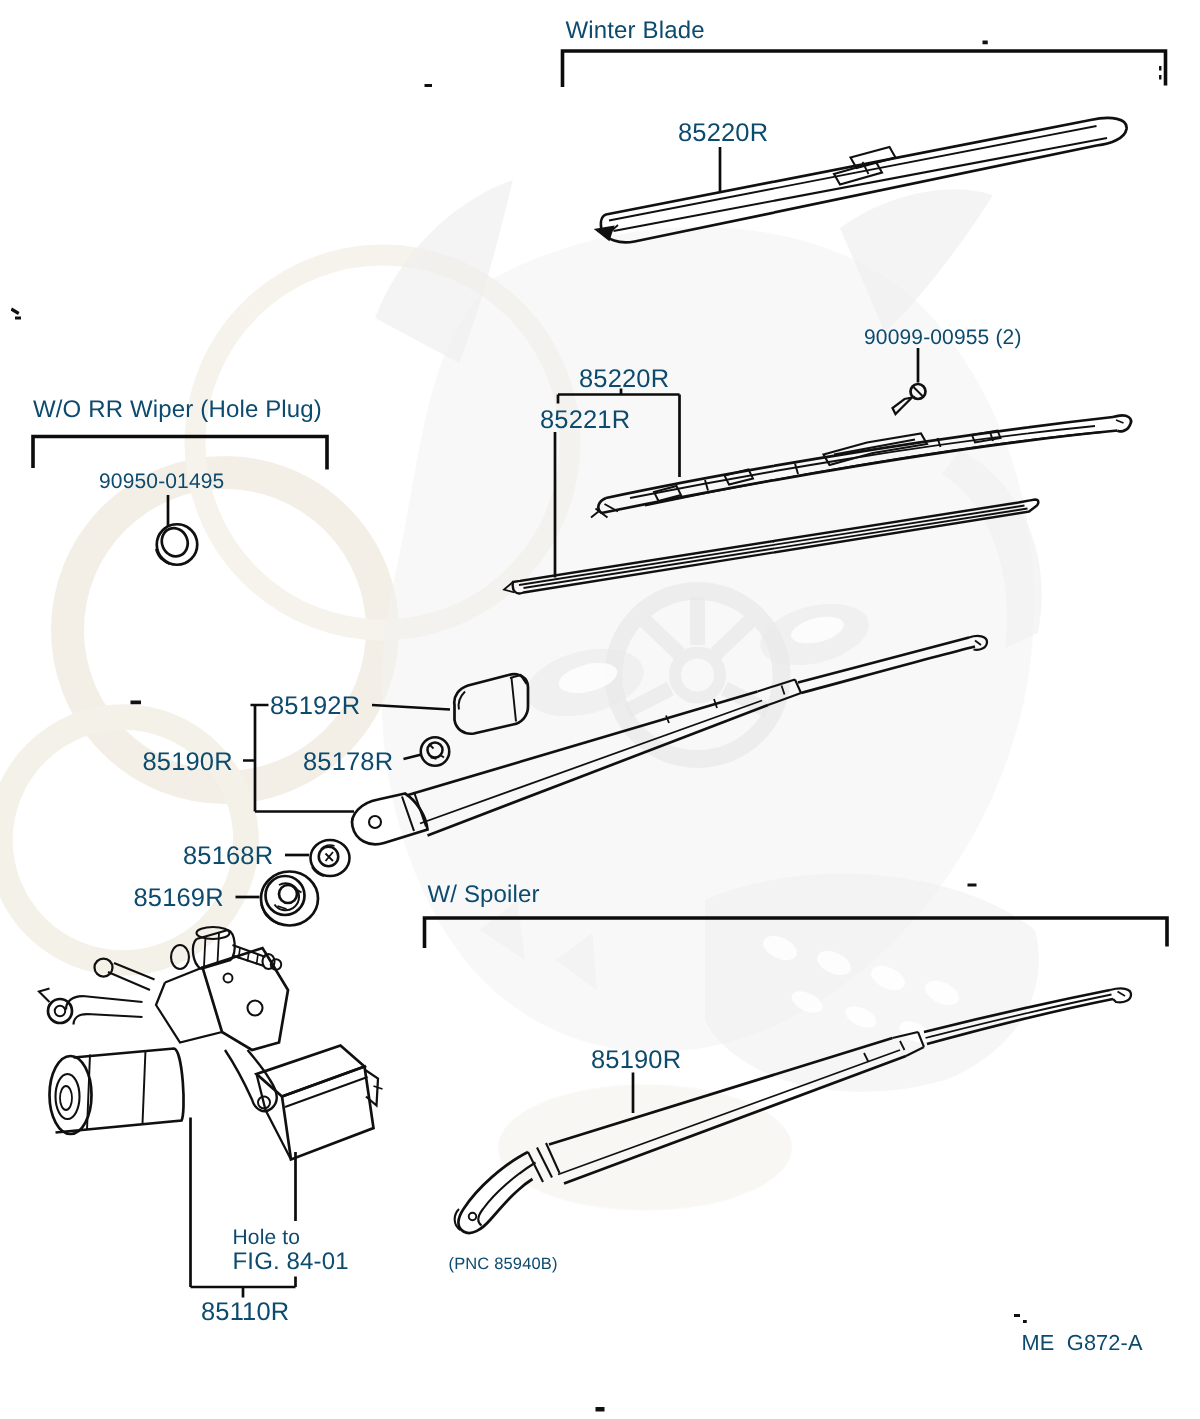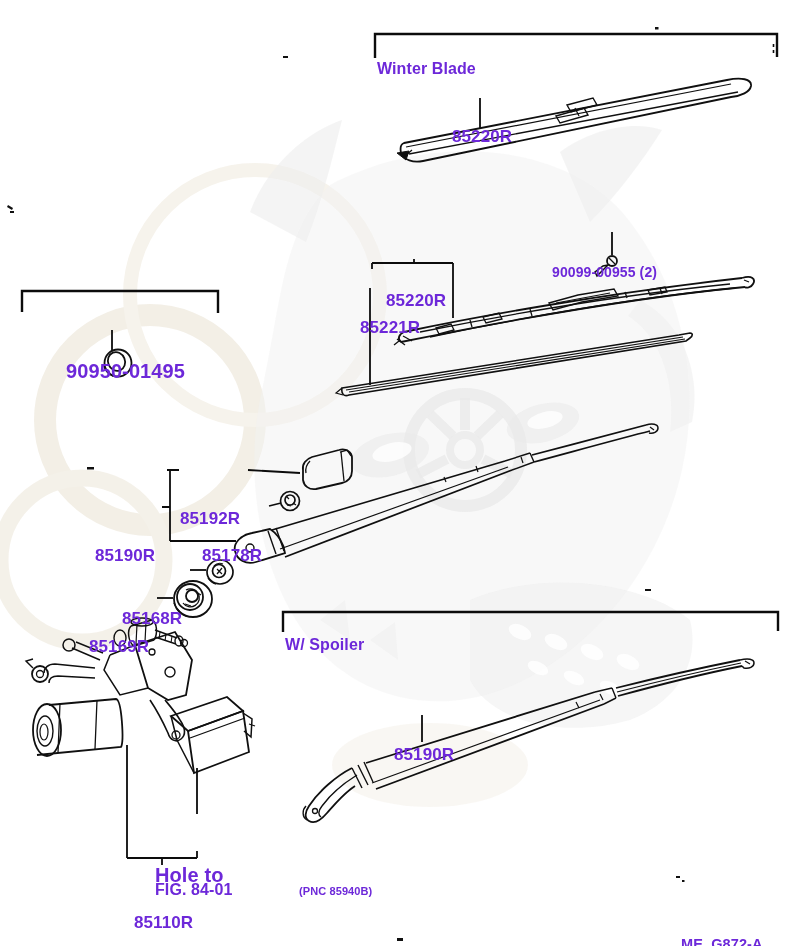--- a/index.html
+++ b/index.html
@@ -2,26 +2,26 @@
 <html><head>
 <meta charset="utf-8">
 <style>
   html,body{margin:0;padding:0;background:#fff;}
   .stage{
     position:relative;width:800px;height:946px;background:#ffffff;overflow:hidden;
     font-family:"Liberation Sans",sans-serif;
   }
   .stage svg{position:absolute;left:0;top:0;}
   .lbl{
-    position:absolute;font-weight:700;color:#6d28d9;line-height:1;
-    white-space:pre;letter-spacing:0.1px;margin-top:48px;
+    position:absolute;font-weight:400;color:#0c4a6e;line-height:1;
+    white-space:pre;letter-spacing:0.1px;
   }
   .s16{font-size:16px;}
   .s155{font-size:17px;}
-  .s15{font-size:20px;}
+  .s15{font-size:14px;}
   .s14{font-size:14px;}
   .s145{font-size:14.5px;}
   .s11{font-size:11px;}
 </style>
 </head>
 <body>
 
 <div class="stage">
 
 <svg width="800" height="946" viewBox="0 0 800 946" xmlns="http://www.w3.org/2000/svg">
@@ -248,23 +248,24 @@
     <rect x="655" y="27" width="3.5" height="2.5"></rect>
     <rect x="645" y="589" width="6" height="2"></rect>
     <rect x="676" y="876" width="4" height="2"></rect>
     <rect x="682" y="880" width="2.5" height="2"></rect>
     <rect x="397" y="938" width="6" height="3"></rect>
   </g>
 </svg>
 
   <div class="lbl s16" style="left:377px;top:13px;">Winter Blade</div>
   <div class="lbl s155" style="left:452px;top:80px;">85220R</div>
-  <div class="lbl s14" style="left:552px;top:217px;">90099-00955 (2)</div>
+  <div class="lbl s14" style="left:576px;top:217px;">90099-00955 (2)</div>
   <div class="lbl s155" style="left:386px;top:244px;">85220R</div>
   <div class="lbl s155" style="left:360px;top:271px;">85221R</div>
+  <div class="lbl s16" style="left:22px;top:266px;">W/O RR Wiper (Hole Plug)</div>
   <div class="lbl s15" style="left:66px;top:313px;">90950-01495</div>
   <div class="lbl s155" style="left:180px;top:462px;">85192R</div>
   <div class="lbl s155" style="left:95px;top:499px;">85190R</div>
   <div class="lbl s155" style="left:202px;top:499px;">85178R</div>
   <div class="lbl s155" style="left:122px;top:562px;">85168R</div>
   <div class="lbl s155" style="left:89px;top:590px;">85169R</div>
   <div class="lbl s16" style="left:285px;top:589px;">W/ Spoiler</div>
   <div class="lbl s155" style="left:394px;top:698px;">85190R</div>
   <div class="lbl s15" style="left:155px;top:817px;">Hole to</div>
   <div class="lbl s16" style="left:155px;top:834px;">FIG. 84-01</div>

